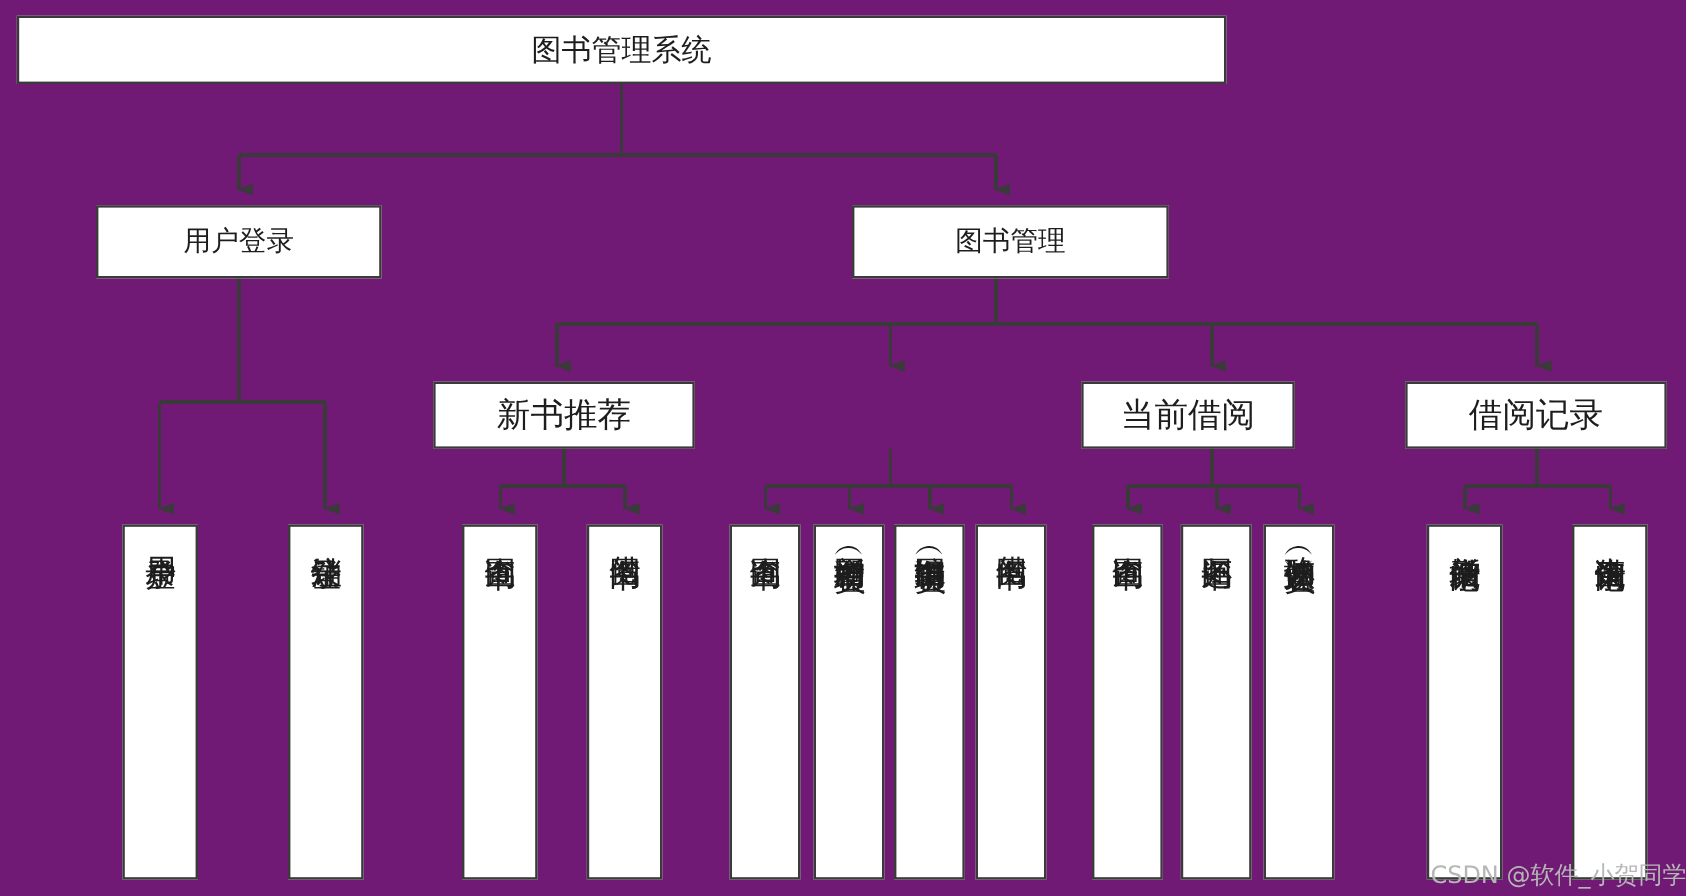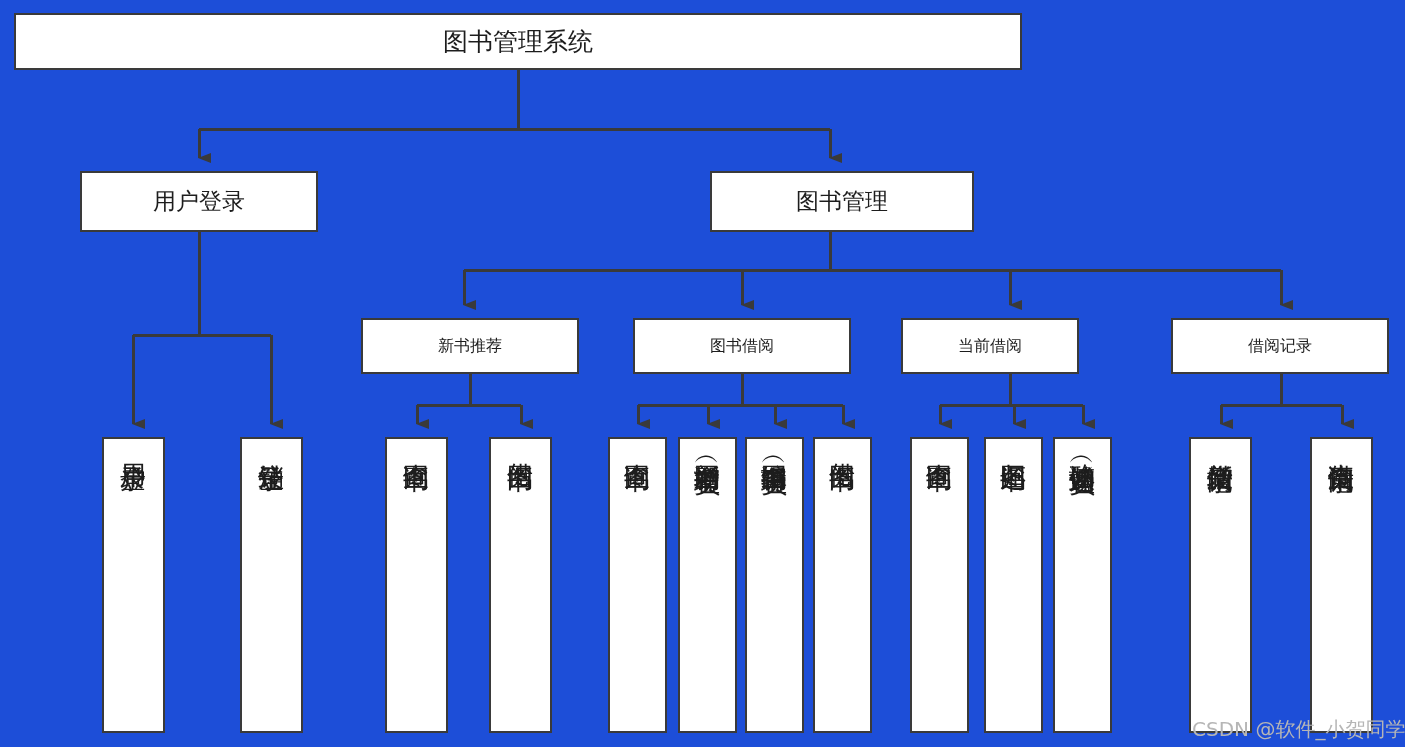--- a/index.html
+++ b/index.html
@@ -7,21 +7,21 @@
     padding: 0;
     background: #ffffff;
   }
   body {
     font-family: "DejaVu Sans", "Liberation Sans", sans-serif;
   }
   #canvas {
     position: relative;
     width: 1405px;
     height: 747px;
-    background: #1d4ed8;
+    background: #701a75;
     overflow: hidden;
   }
   #svg-layer {
     position: absolute;
     left: 0;
     top: 0;
     width: 1405px;
     height: 747px;
   }
   .node {
@@ -35,21 +35,21 @@
     z-index: 2;
   }
   .node .label {
     color: #1d1d1d;
     line-height: 1.18;
     white-space: pre;
     text-align: center;
   }
   .node-root .label { font-size: 25px; }
   .node-l1 .label   { font-size: 23px; }
-  .node-l2 .label   { font-size: 16px; }
+  .node-l2 .label   { font-size: 28px; }
   .node-leaf {
     align-items: flex-start;
     justify-content: center;
     padding-top: 4px;
   }
   .node-leaf .label {
     font-size: 26px;
     writing-mode: vertical-rl;
     text-orientation: upright;
     letter-spacing: 1px;
@@ -126,23 +126,20 @@
   <div class="node node-l1" style="left: 80px; top: 171px; width: 238px; height: 61px;">
     <span class="label">用户登录</span>
   </div>
   <div class="node node-l1" style="left: 710px; top: 171px; width: 264px; height: 61px;">
     <span class="label">图书管理</span>
   </div>
 
   <div class="node node-l2" style="left: 361px; top: 318px; width: 218px; height: 56px;">
     <span class="label">新书推荐</span>
   </div>
-  <div class="node node-l2" style="left: 633px; top: 318px; width: 218px; height: 56px;">
-    <span class="label">图书借阅</span>
-  </div>
   <div class="node node-l2" style="left: 901px; top: 318px; width: 178px; height: 56px;">
     <span class="label">当前借阅</span>
   </div>
   <div class="node node-l2" style="left: 1171px; top: 318px; width: 218px; height: 56px;">
     <span class="label">借阅记录</span>
   </div>
 
   <div class="node node-leaf" style="left: 102px; top: 437px; width: 63px; height: 296px;">
     <span class="label">用户登录</span>
   </div>

